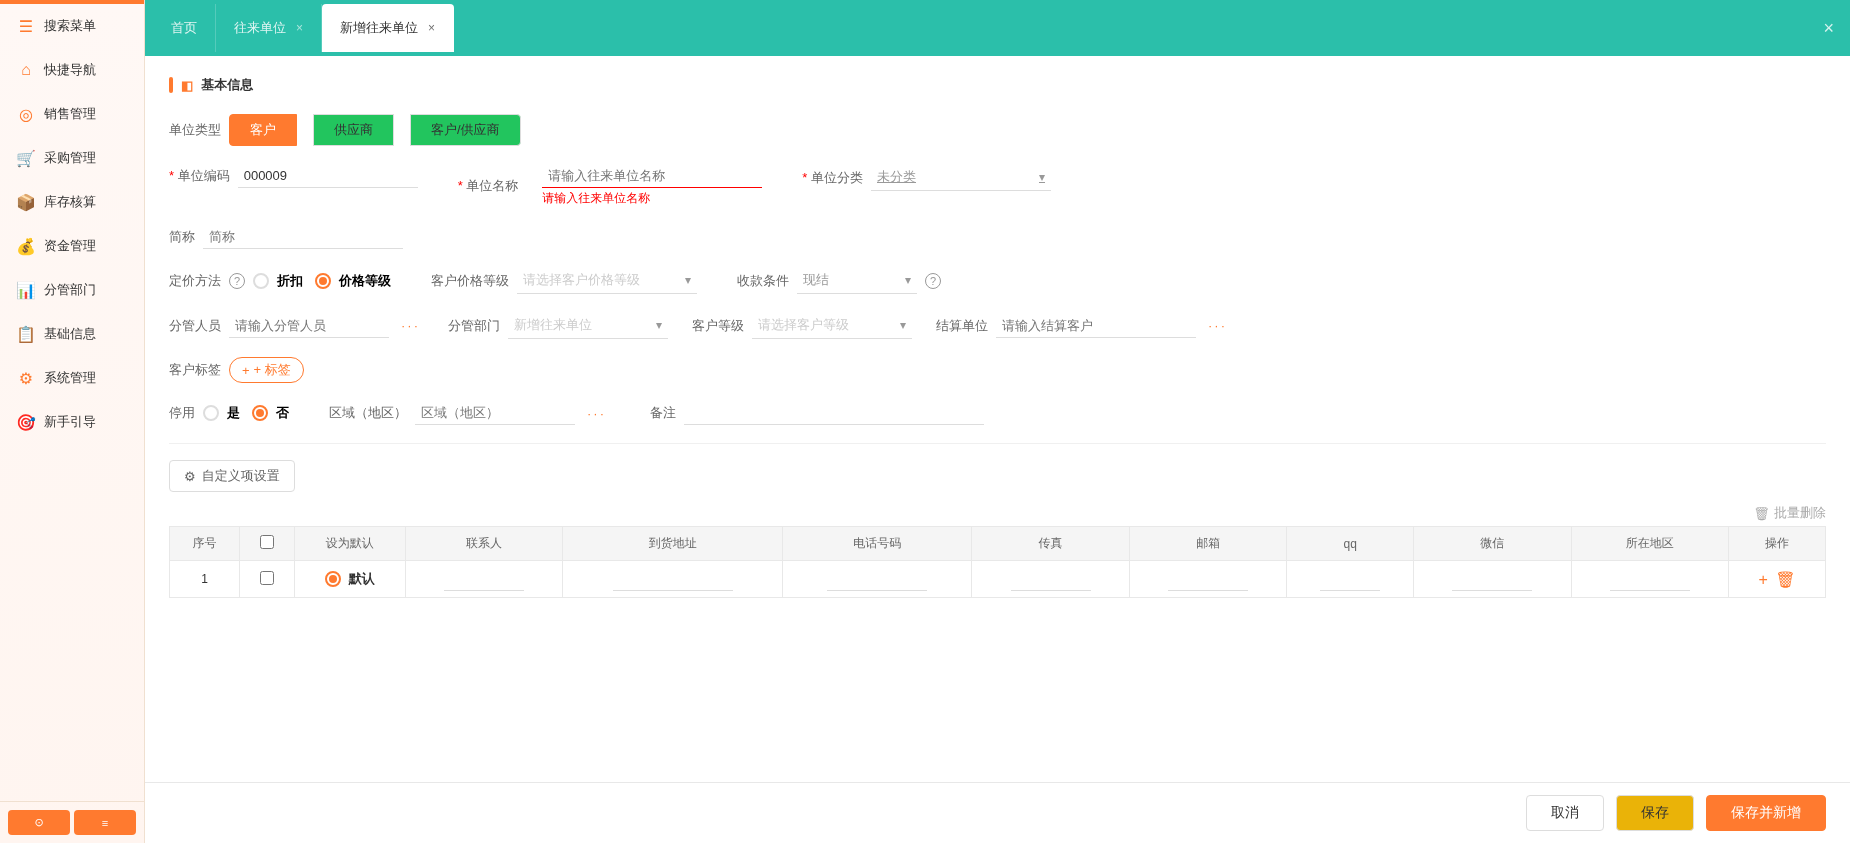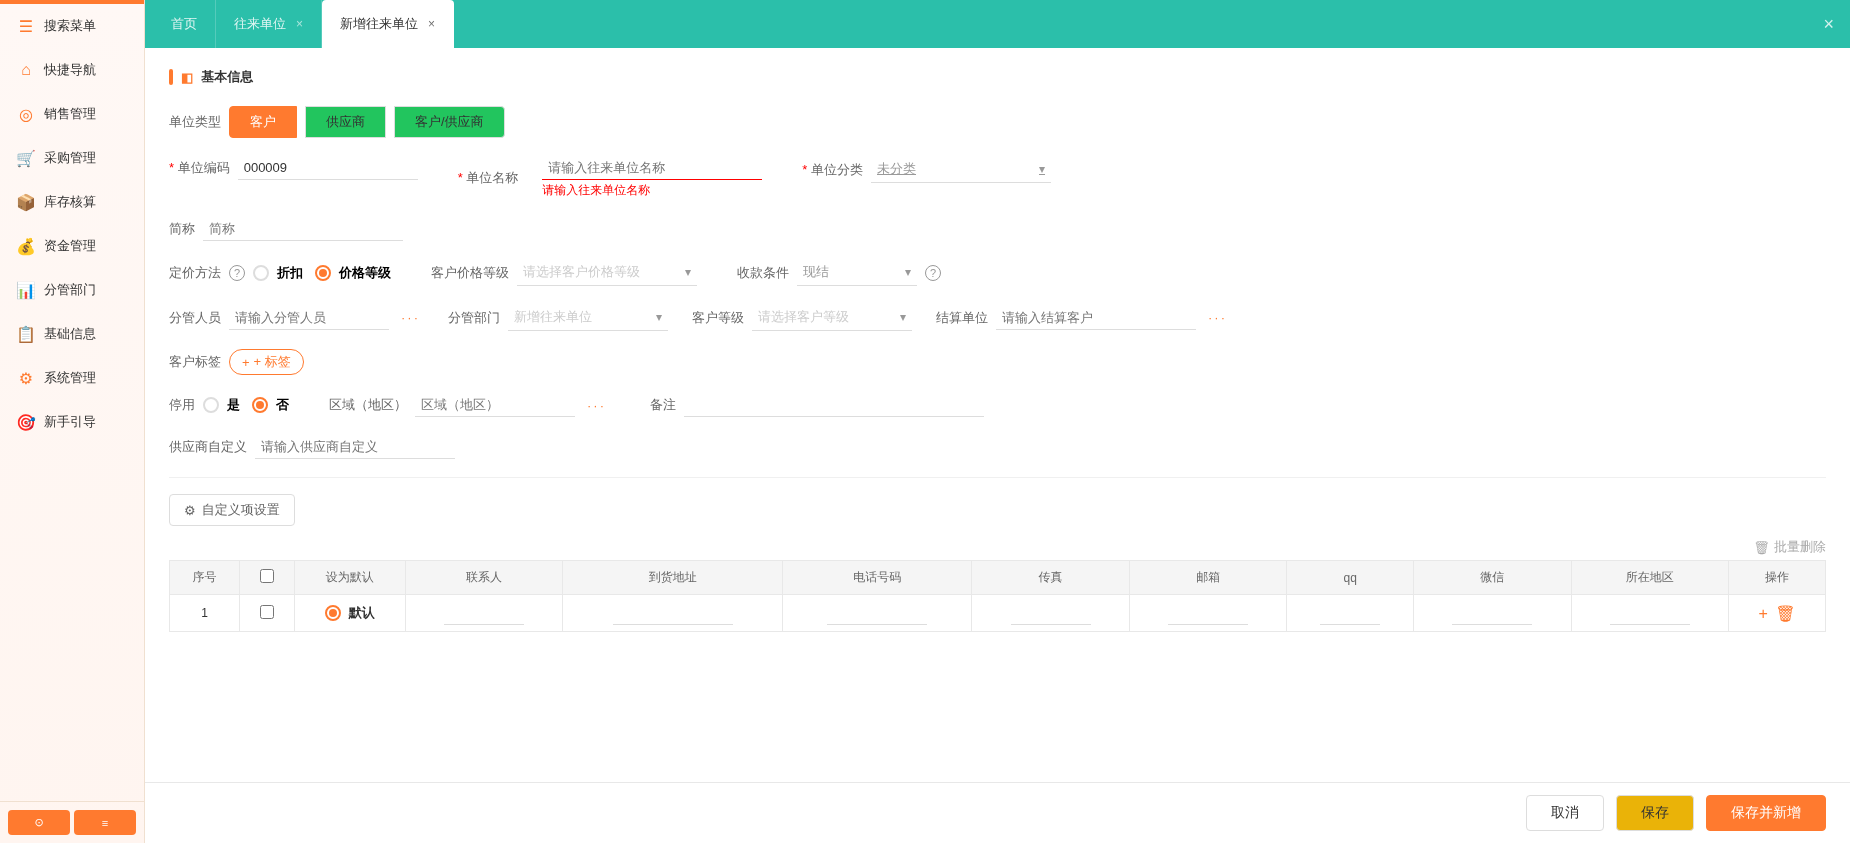--- a/index.html
+++ b/index.html
@@ -62,21 +62,21 @@
       display: flex;
       flex-direction: column;
       overflow: hidden;
     }
 
     
     .tab-bar {
       background: #2bbfaa;
       display: flex;
       align-items: center;
-      height: 48px;
+      height: 56px;
       padding: 0 8px;
       gap: 0;
       position: relative;
     }
     .tab {
       display: flex;
       align-items: center;
       gap: 6px;
       padding: 0 18px;
       height: 48px;
@@ -176,21 +176,21 @@
       padding: 4px 6px;
       cursor: pointer;
       min-width: 120px;
       color: #999;
     }
     .form-select .arrow { color: #999; font-size: 12px; margin-left: auto; }
 
     
     .unit-type-group {
       display: flex;
-      gap: 8px;
+      gap: 16px;
       align-items: flex-end;
     }
     .unit-btn {
       padding: 6px 20px;
       border: 1px solid #ddd;
       background: #22c55e;
       cursor: pointer;
       font-size: 13px;
       color: #333;
     }
@@ -584,26 +584,20 @@
         <span class="form-label">区域（地区）</span>
         <input class="form-input" type="text" placeholder="区域（地区）" style="width: 160px;">
         <span class="more-dots">···</span>
       </div>
       <div class="form-field">
         <span class="form-label">备注</span>
         <input class="form-input" type="text" style="width: 300px;">
       </div>
     </div>
 
-    <div class="form-row">
-      <div class="form-field">
-        <span class="form-label">供应商自定义</span>
-        <input class="form-input" type="text" placeholder="请输入供应商自定义" style="width: 200px;">
-      </div>
-    </div>
 
     <hr class="section-divider">
 
     <button class="custom-settings-btn">
       <span>⚙</span>
       <span>自定义项设置</span>
     </button>
 
     <div class="batch-delete">
       <span>🗑</span>

